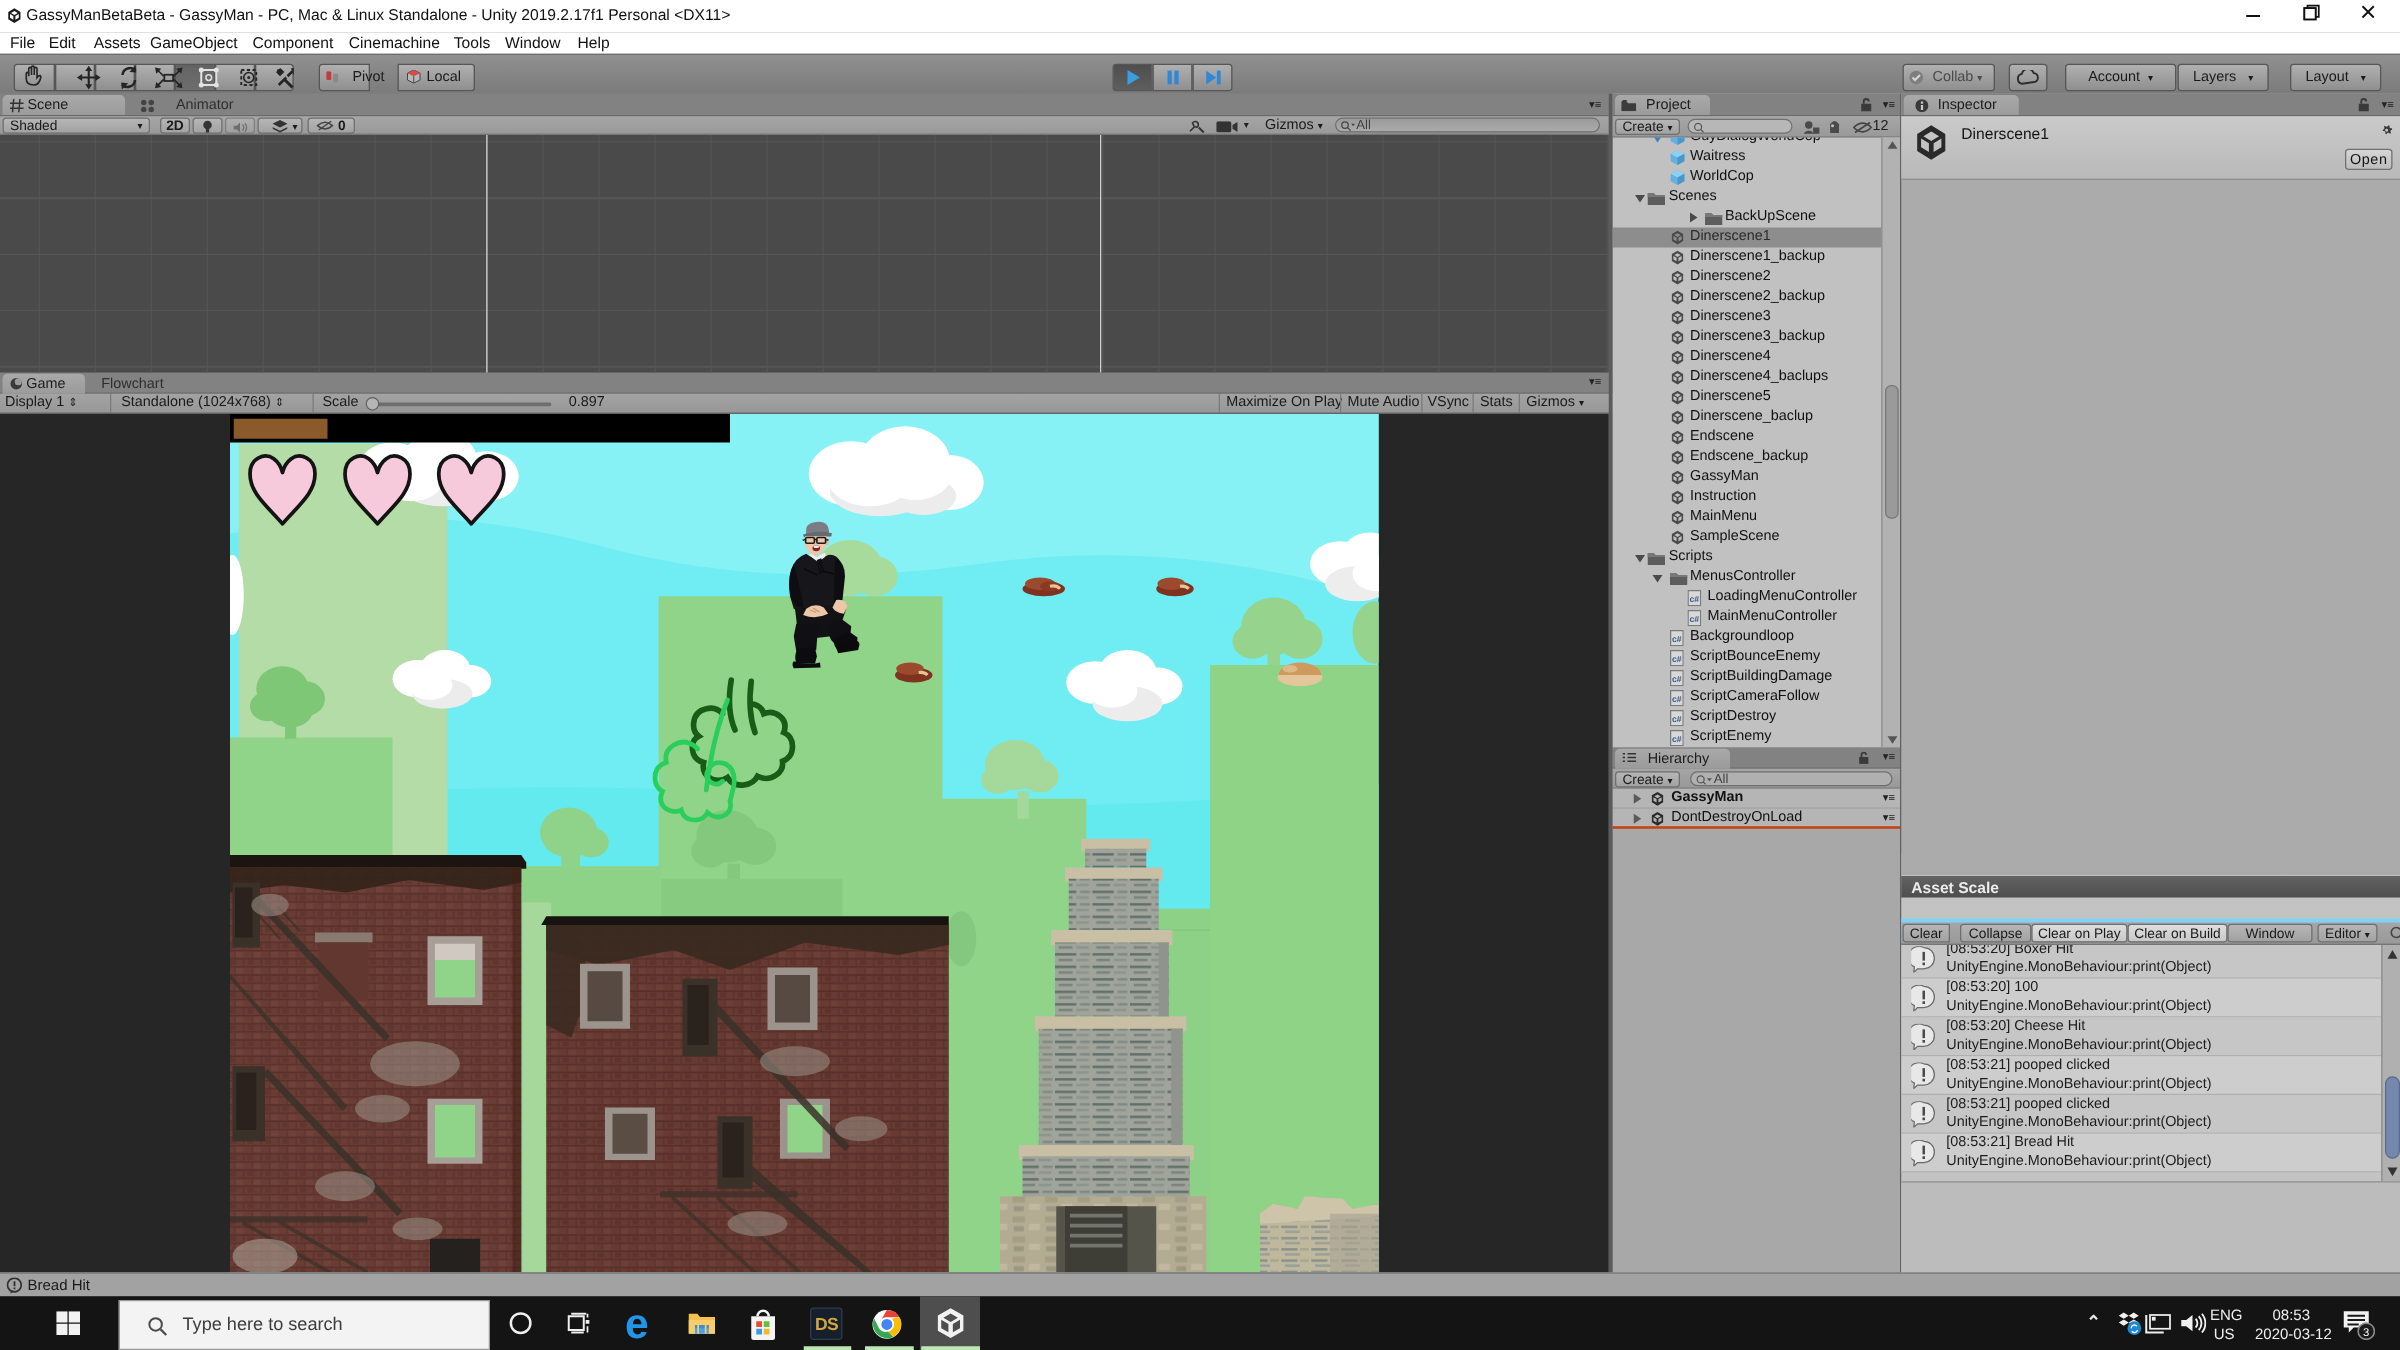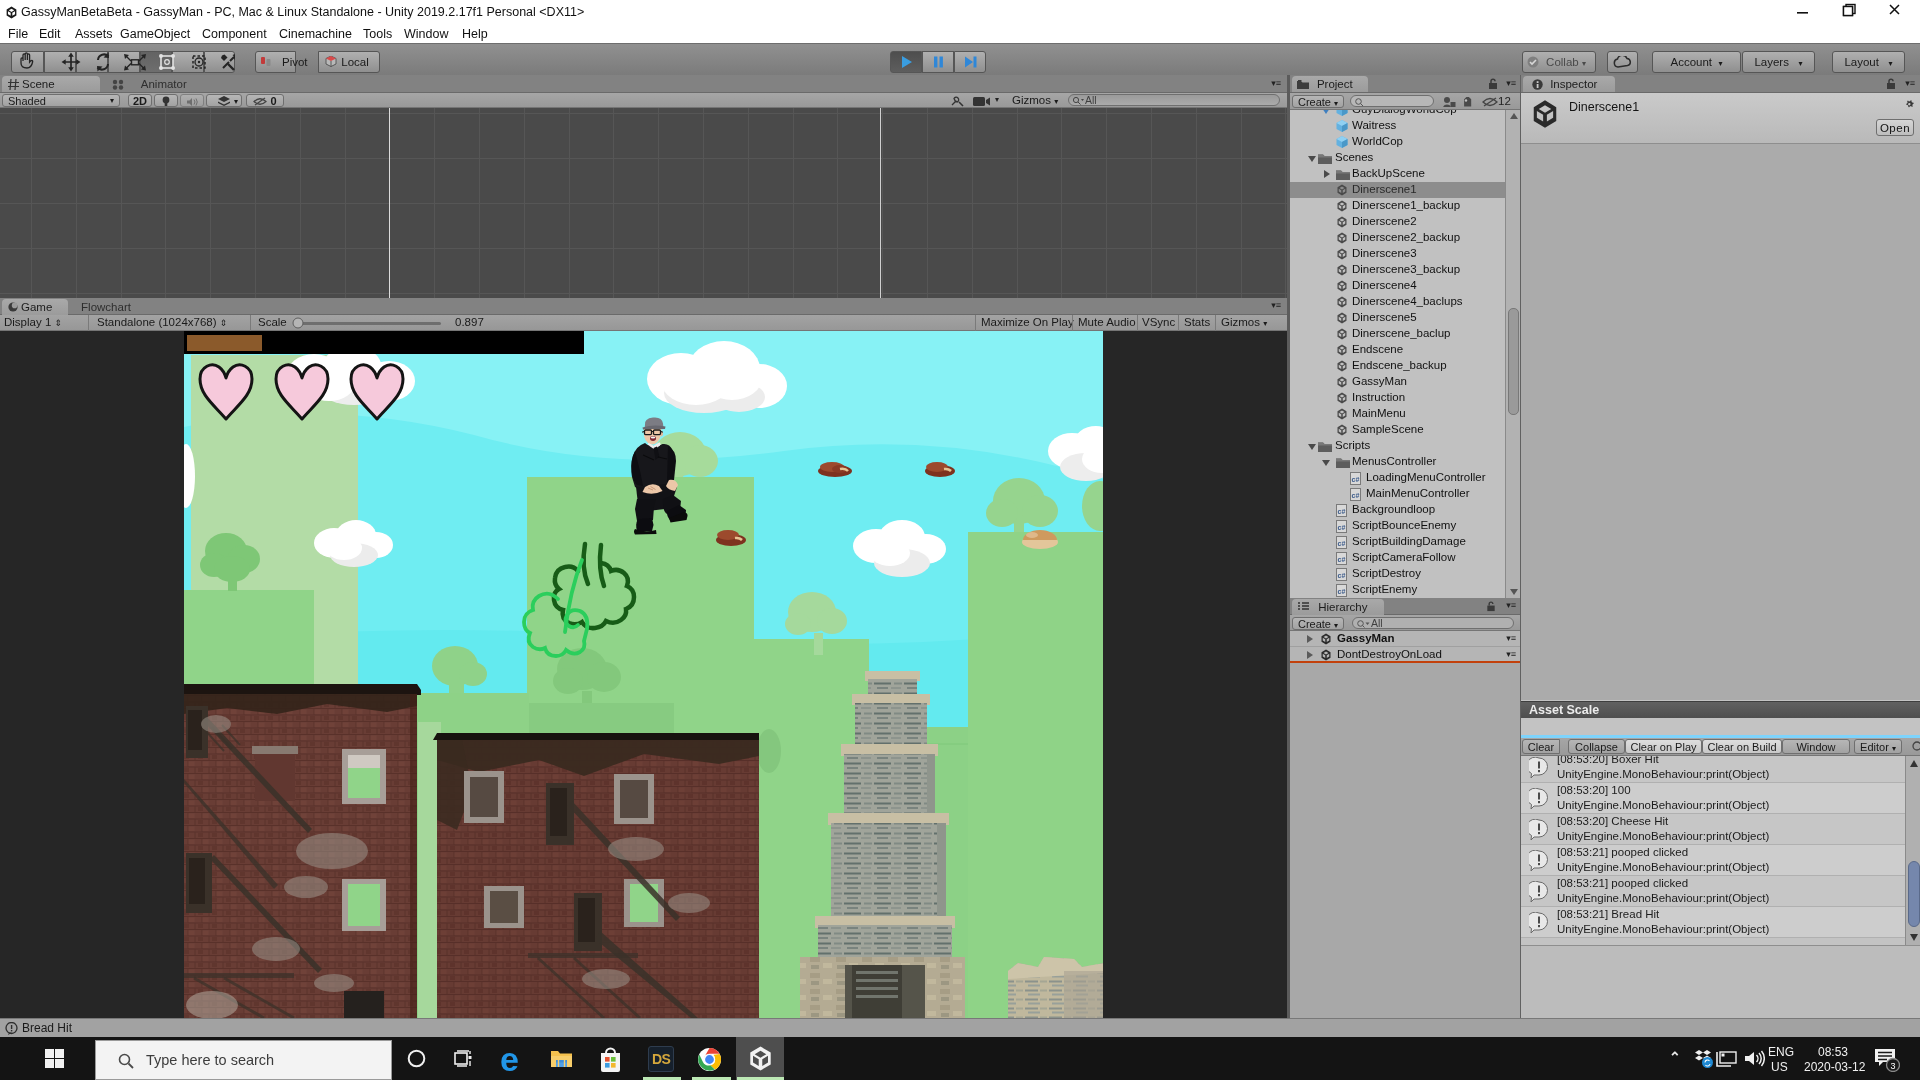--- a/index.html
+++ b/index.html
@@ -610,21 +610,21 @@
         <span style="left:62px;color:#111">WorldCop</span>
       </div>
     <div class="prow" style="top:40px;">
         <div class="abs" style="left:18px;top:6px;width:0;height:0;border-left:4.5px solid transparent;border-right:4.5px solid transparent;border-top:6px solid #4a4a4a"></div>
         <svg class="abs" style="left:28px;top:3px" width="14" height="11" viewBox="0 0 14 11">
           <path d="M0 1.5 h5 l1.5 1.5 H14 V11 H0 Z" fill="#5d5d5d"></path>
           <path d="M0 1.5 h5 l1.5 1.5 H14 V4.5 H0 Z" fill="#787878"></path>
         </svg>
         <span style="left:45px;color:#111">Scenes</span>
       </div>
-    <div class="prow" style="top:56px;">
+    <div class="prow" style="top:56px;margin-left:28px;">
         <div class="abs" style="left:34px;top:4px;width:0;height:0;border-top:4.5px solid transparent;border-bottom:4.5px solid transparent;border-left:6px solid #4a4a4a"></div>
         <svg class="abs" style="left:46px;top:3px" width="14" height="11" viewBox="0 0 14 11">
           <path d="M0 1.5 h5 l1.5 1.5 H14 V11 H0 Z" fill="#5d5d5d"></path>
           <path d="M0 1.5 h5 l1.5 1.5 H14 V4.5 H0 Z" fill="#787878"></path>
         </svg>
         <span style="left:62px;color:#111">BackUpScene</span>
       </div>
     <div class="prow" style="top:72px;background:#8d8d8d;">
         <svg class="abs" style="left:46px;top:2px" width="12" height="12" viewBox="0 0 24 24">
           <path fill="#4a4a4a" d="M12 1 L21 6.5 V17.5 L12 23 L3 17.5 V6.5 Z M12 5 L7 8 L12 11 L17 8 Z M5.5 9.5 L5.5 15 L10.5 18 L10.5 12.5 Z M18.5 9.5 L13.5 12.5 L13.5 18 L18.5 15 Z"></path>

